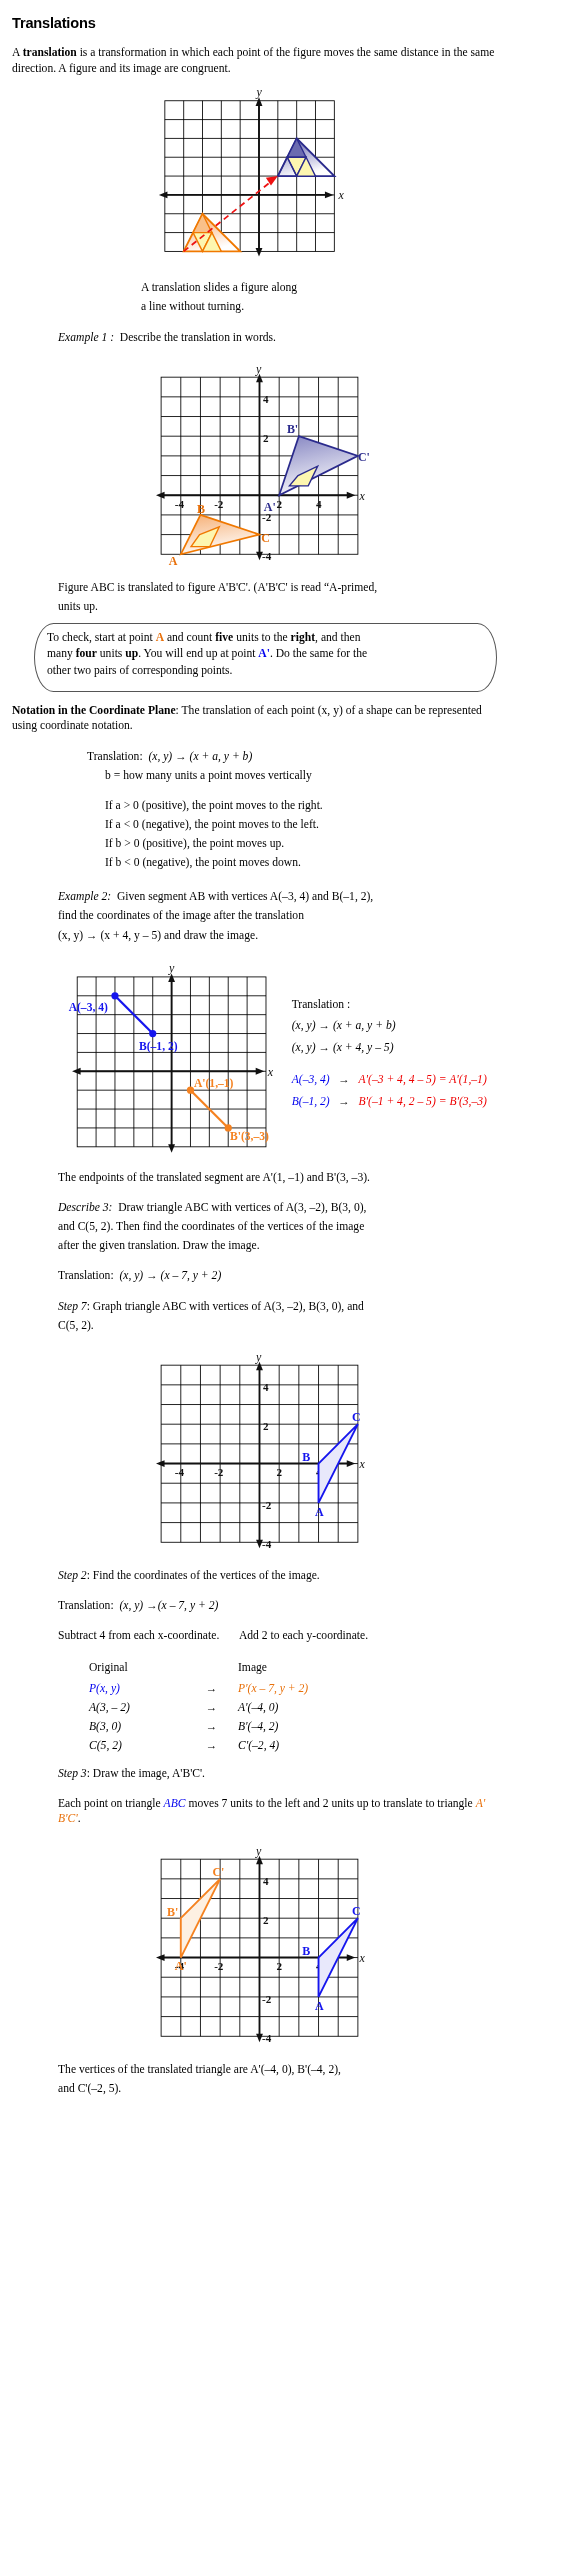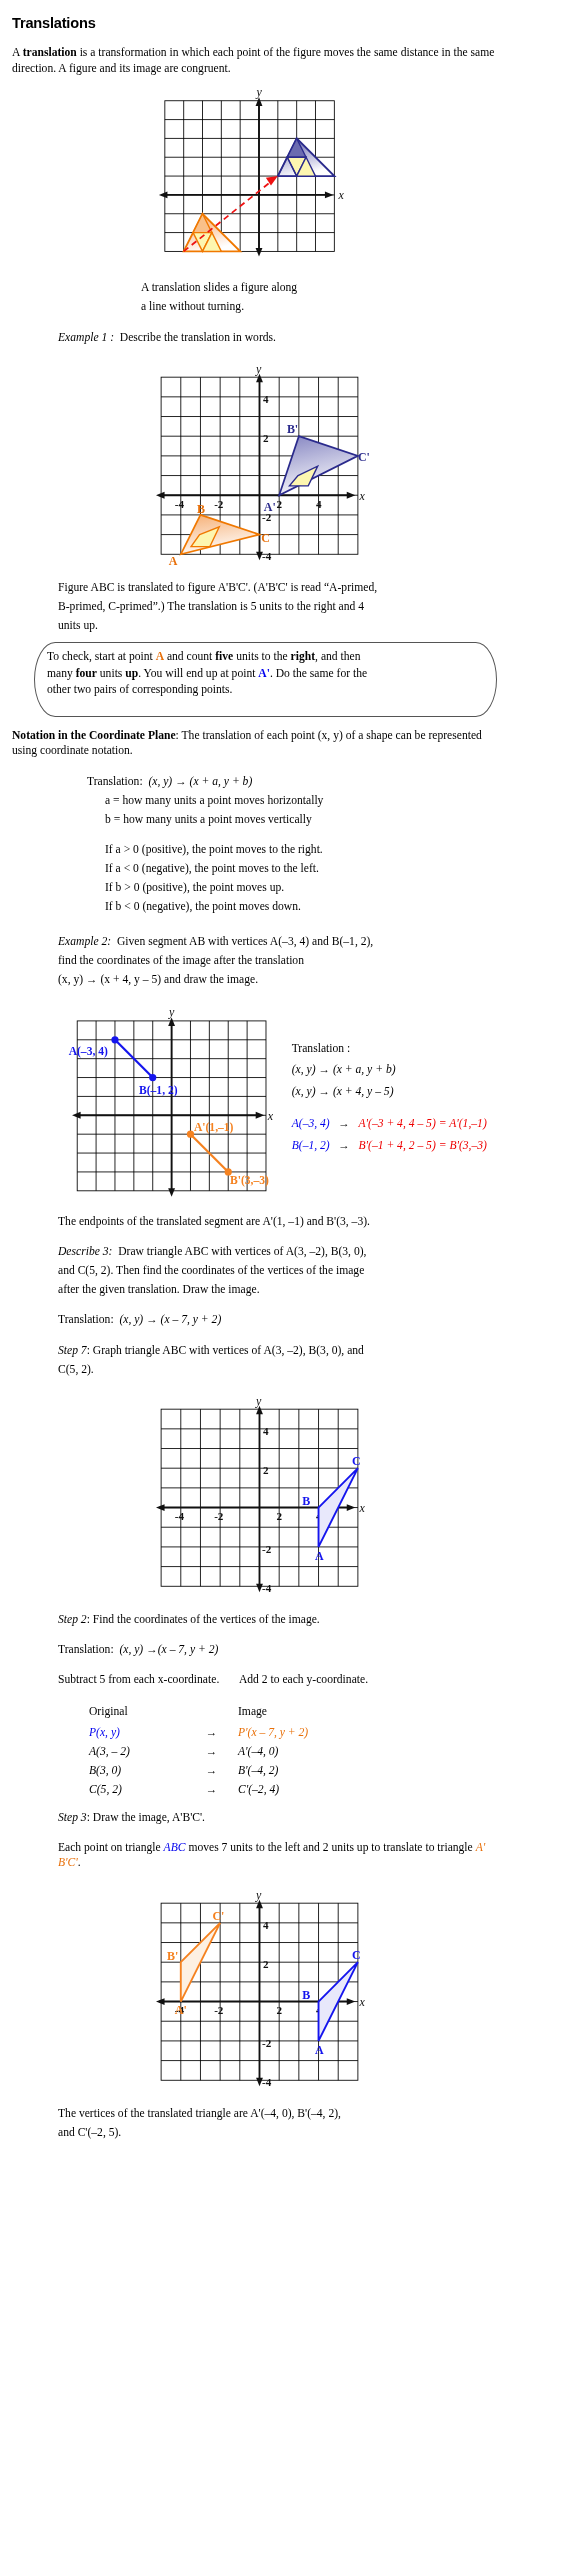--- a/index.html
+++ b/index.html
@@ -35,21 +35,21 @@
   .indent2 { margin-left: 75px; }
   .indent3 { margin-left: 93px; }
   .indent-ex { margin-left: 46px; }
 
   
   .caption { margin-left: 129px; }
 
   
   .callout {
     margin: 5.1px 8.6px 10.3px 22px;
-    padding: 6px 12px 18px 12px;
+    padding: 6px 12px 12px 12px;
     border: 1.1px solid #555;
     border-radius: 22px/39px;
     line-height: 1.42;
   }
 
   
   .row { display: flex; align-items: flex-start; }
   .col-graph { flex: 0 0 auto; }
   .col-text  { flex: 1 1 auto; padding-left: 13.7px; padding-top: 39px; }
 
@@ -229,21 +229,20 @@
         <text x="62" y="179">B</text>
         <text x="29" y="240">A</text>
         <text x="137" y="213">C</text>
       </g>
     </svg>
   </div>
 
   <div class="gap-sm"></div>
 
   <p class="indent-ex tight">Figure ABC is translated to figure A'B'C'. (A'B'C' is read “A-primed,</p>
-  <p class="indent-ex tight">B-primed, C-primed”.) The translation is 5 units to the right and 4</p>
   <p class="indent-ex">units up.</p>
 
   <div class="callout">
     <div>
       <span>To check, start at point </span><b class="orange">A</b><span> and count </span><b>five</b><span> units to the </span><b>right</b><span>, and then</span>
     </div>
     <div>
       <span>many </span><b>four</b><span> units </span><b>up</b><span>.  You will end up at point </span><b class="blue2">A'</b><span>.  Do the same for the</span>
     </div>
     <div>other two pairs of corresponding points.</div>
@@ -252,21 +251,20 @@
   <p>
     <b>Notation in the Coordinate Plane</b><span>: The translation of each point (x, y) of a shape can be represented using coordinate notation.</span>
   </p>
 
   <div class="gap-sm"></div>
 
   <p class="indent2 tight">
     <span>Translation:</span>&nbsp;
     <span class="mathit">(x, y) → (x + a, y + b)</span>
   </p>
-  <p class="indent3 tight">a = how many units a point moves horizontally</p>
   <p class="indent3">b = how many units a point moves vertically</p>
 
   <div class="gap-sm"></div>
 
   <p class="indent3 tight">If a &gt; 0 (positive), the point moves to the right.</p>
   <p class="indent3 tight">If a &lt; 0 (negative), the point moves to the left.</p>
   <p class="indent3 tight">If b &gt; 0 (positive), the point moves up.</p>
   <p class="indent3">If b &lt; 0 (negative), the point moves down.</p>
 
   <div class="gap"></div>
@@ -438,21 +436,21 @@
   <div class="gap-sm"></div>
 
   <p class="indent-ex">
     <span>Translation:</span>&nbsp;
     <span class="mathit">(x, y) →(x – 7, y + 2)</span>
   </p>
 
   <div class="gap-sm"></div>
 
   <p class="indent-ex">
-    <span>Subtract 5 from each x-coordinate.</span>
+    <span>Subtract 4 from each x-coordinate.</span>
     &nbsp;&nbsp;&nbsp;&nbsp;&nbsp;
     <span>Add 2 to each y-coordinate.</span>
   </p>
 
   <div class="gap-sm"></div>
 
   <table class="map">
     <tbody>
       <tr>
         <td class="c1 hdr">Original</td>

